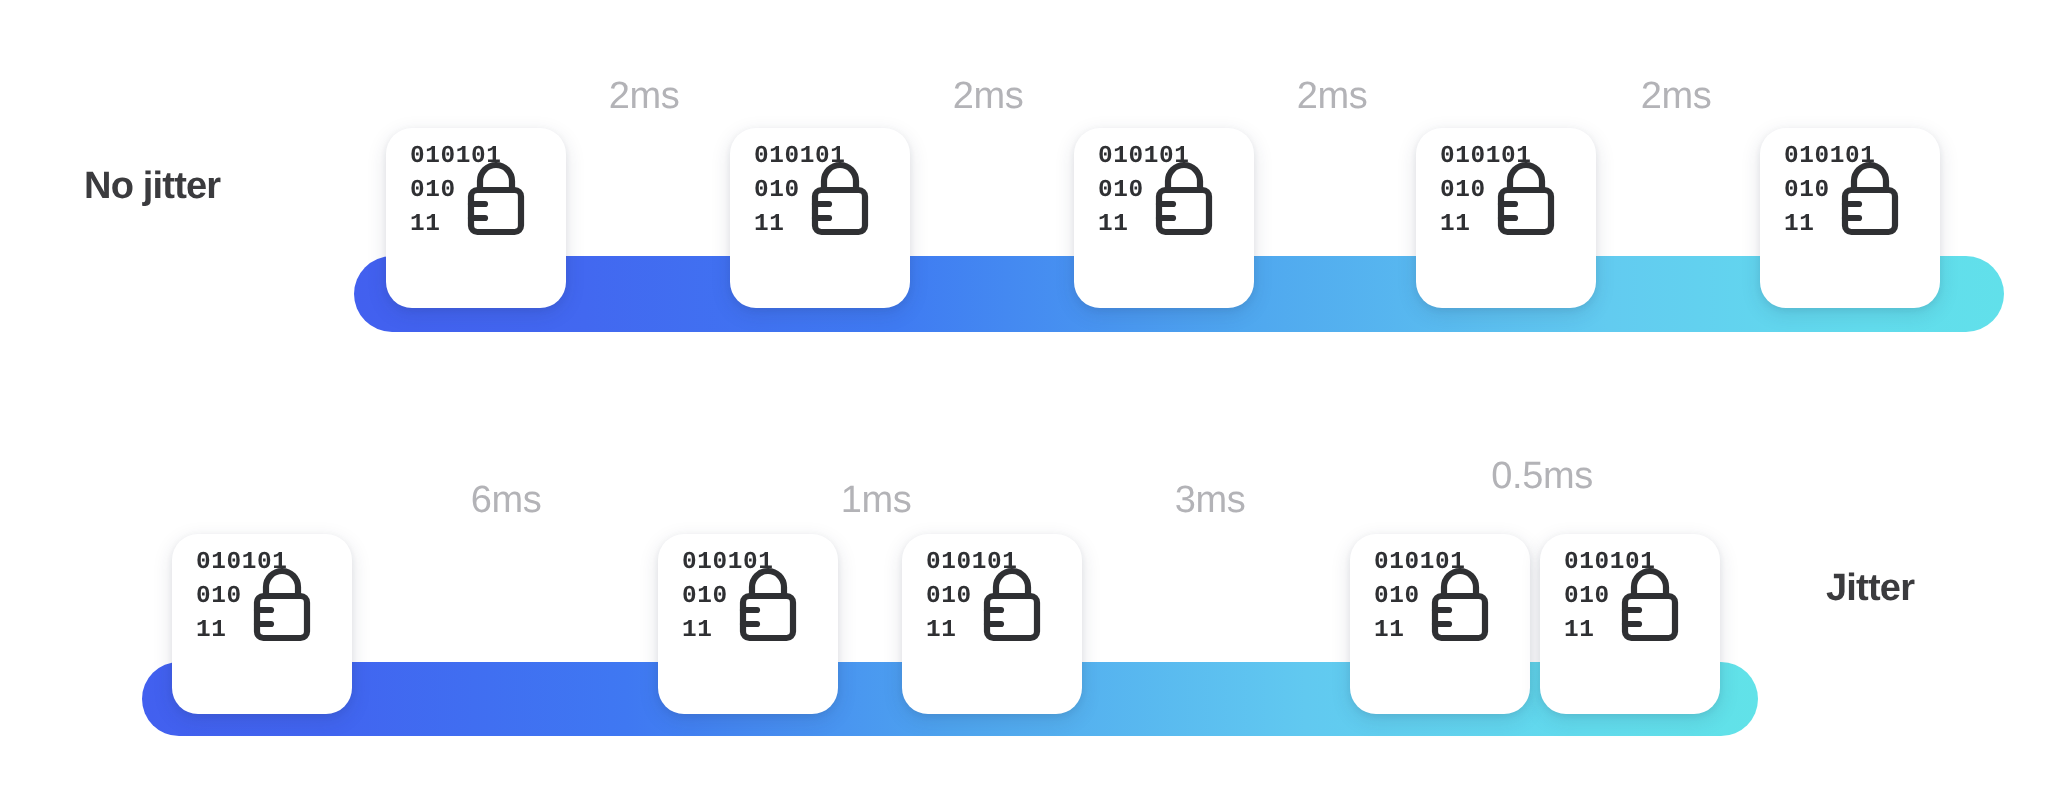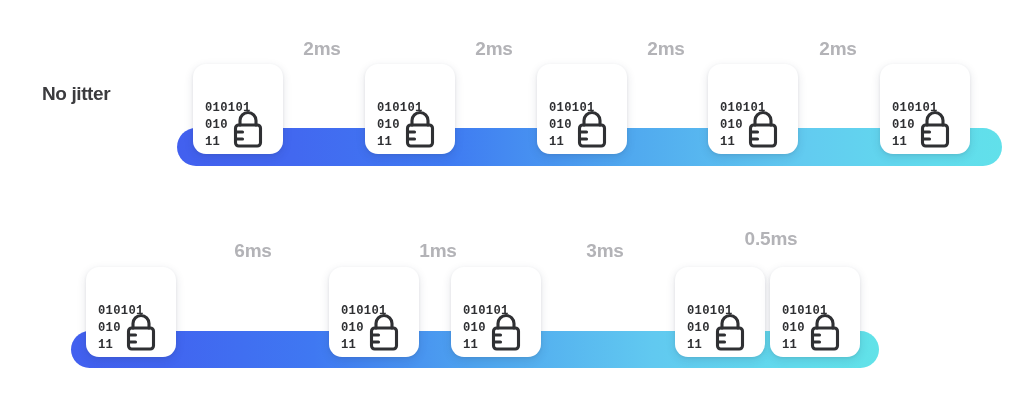--- a/index.html
+++ b/index.html
@@ -30,21 +30,21 @@
   }
   #label-no-jitter { left: 42px; top: 83px; }
   #label-jitter    { left: 913px; top: 284px; }
 
   
   .gap-label {
     position: absolute;
     transform: translateX(-50%);
     font-family: "Liberation Sans", sans-serif;
     font-size: 19px;
-    font-weight: 700;
+    font-weight: 400;
     letter-spacing: -0.2px;
     color: #b3b3b7;
     white-space: nowrap;
   }
 
   
   .bar {
     position: absolute;
     border-radius: 40px;
   }
@@ -80,21 +80,21 @@
   
   .packet {
     position: absolute;
     width: 90px;
     height: 90px;
     background: #ffffff;
     border-radius: 13px;
     box-shadow: 0 3px 10px rgba(40, 50, 80, 0.13),
                 0 1px 3px rgba(40, 50, 80, 0.08);
     display: flex;
-    align-items: flex-end;
+    align-items: flex-start;
     justify-content: center;
   }
   .packet svg { display: block; }
 
   .bits-text {
     font-family: "Liberation Mono", monospace;
     font-size: 12.2px;
     font-weight: 700;
     fill: #2f3033;
     letter-spacing: 0.3px;
@@ -179,20 +179,21 @@
         <path d="M38 31 v-4.5 a8 8 0 0 1 16 0 V31"></path>
         <rect x="33.5" y="31" width="25" height="21" rx="3.2"></rect>
         <path d="M33.5 38 h7"></path>
         <path d="M33.5 45 h7"></path>
       </g>
     </svg>
   </div>
 
   <div class="bar" id="bar-bottom"></div>
 
+  <div class="row-label" id="label-jitter">Jitter</div>
 
   <div class="gap-label" style="left:253px; top:240px;text-align:center;">6ms</div>
   <div class="gap-label" style="left:438px; top:240px;">1ms</div>
   <div class="gap-label" style="left:605px; top:240px;text-align:center;">3ms</div>
   <div class="gap-label" style="left:771px; top:228px;">0.5ms</div>
 
   <div class="packet" style="left:86px; top:267px;">
     <svg width="72" height="60" viewBox="0 0 72 60">
       <text class="bits-text" x="3" y="17">010101</text>
       <text class="bits-text" x="3" y="34">010</text>

